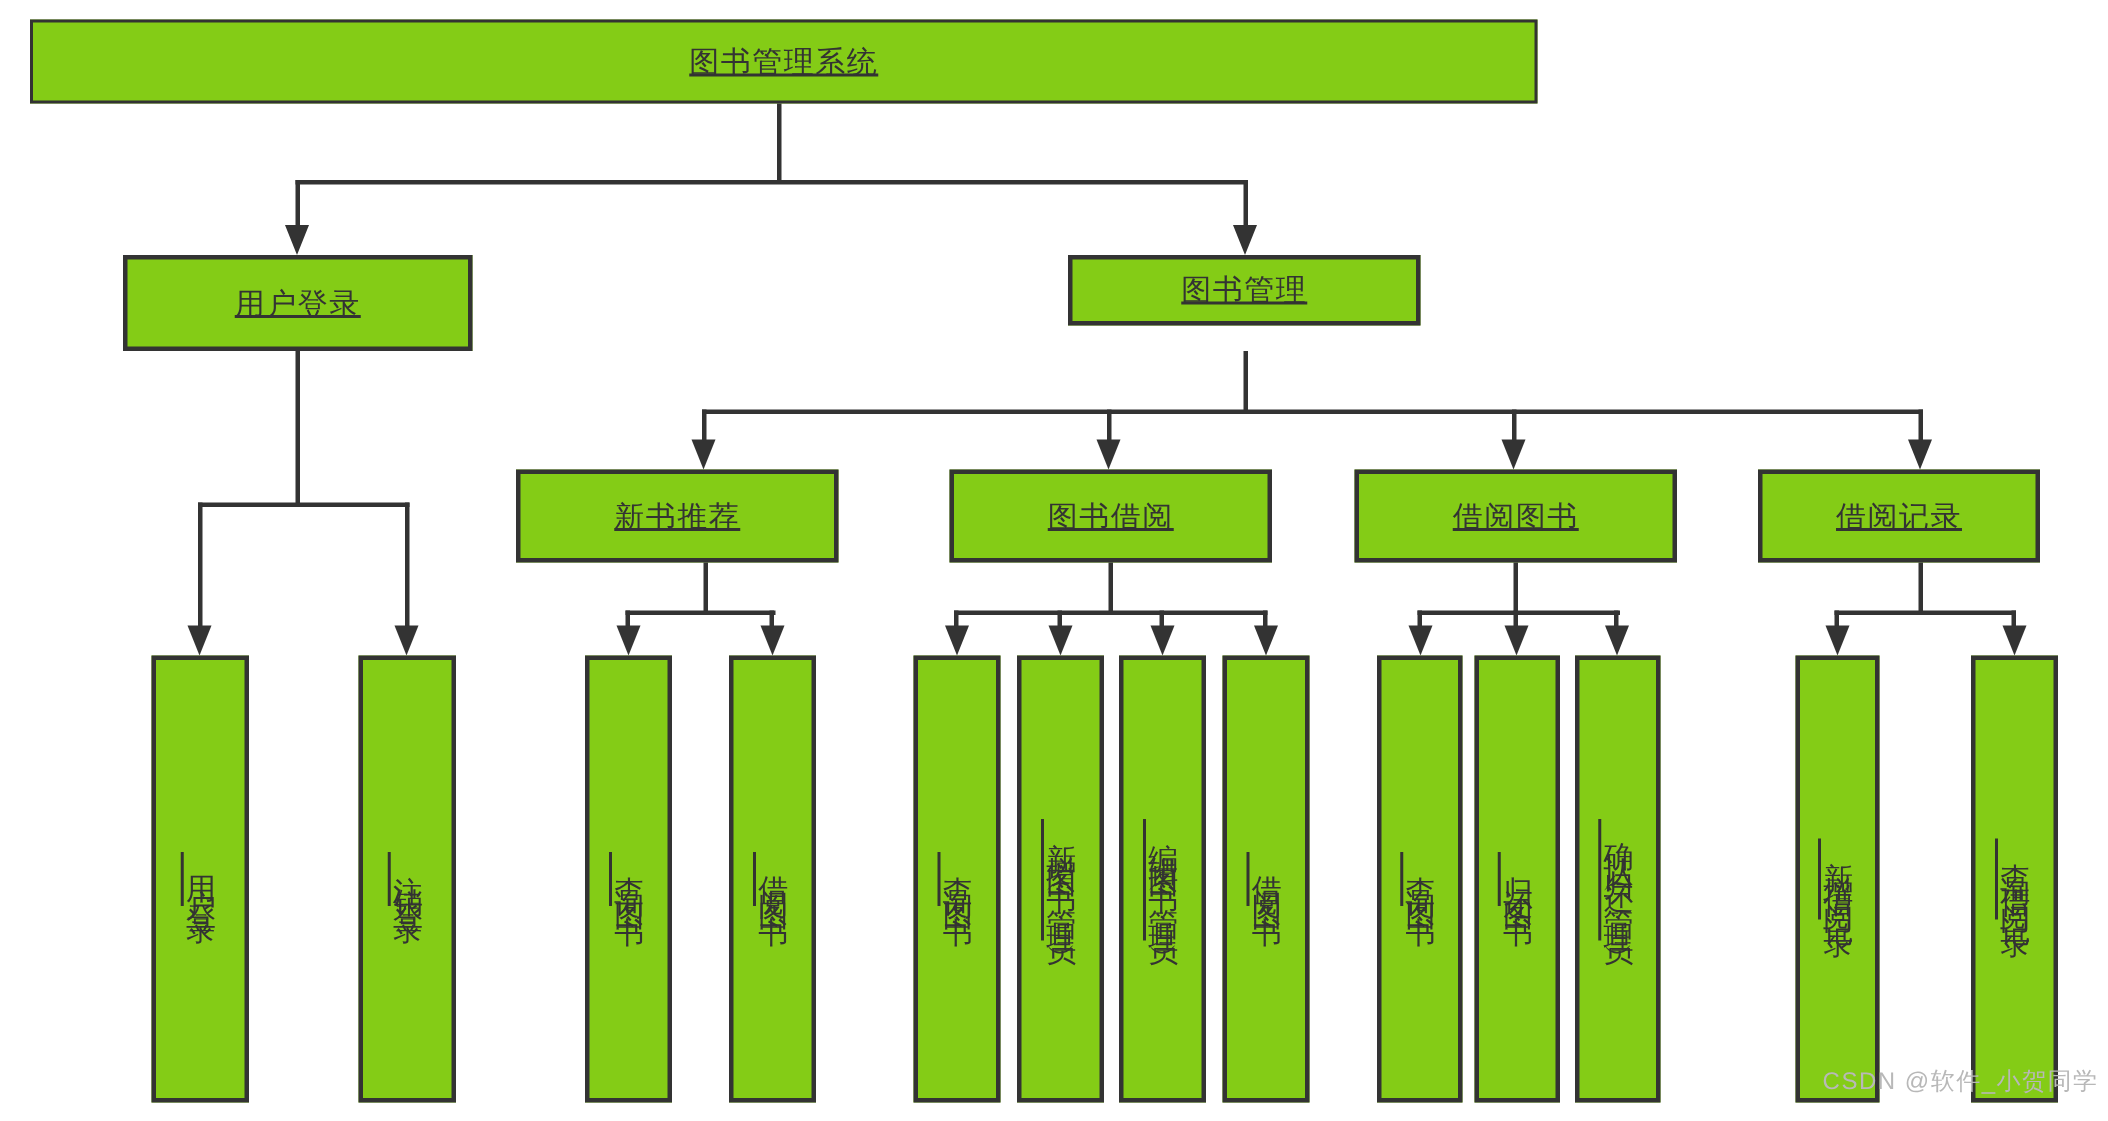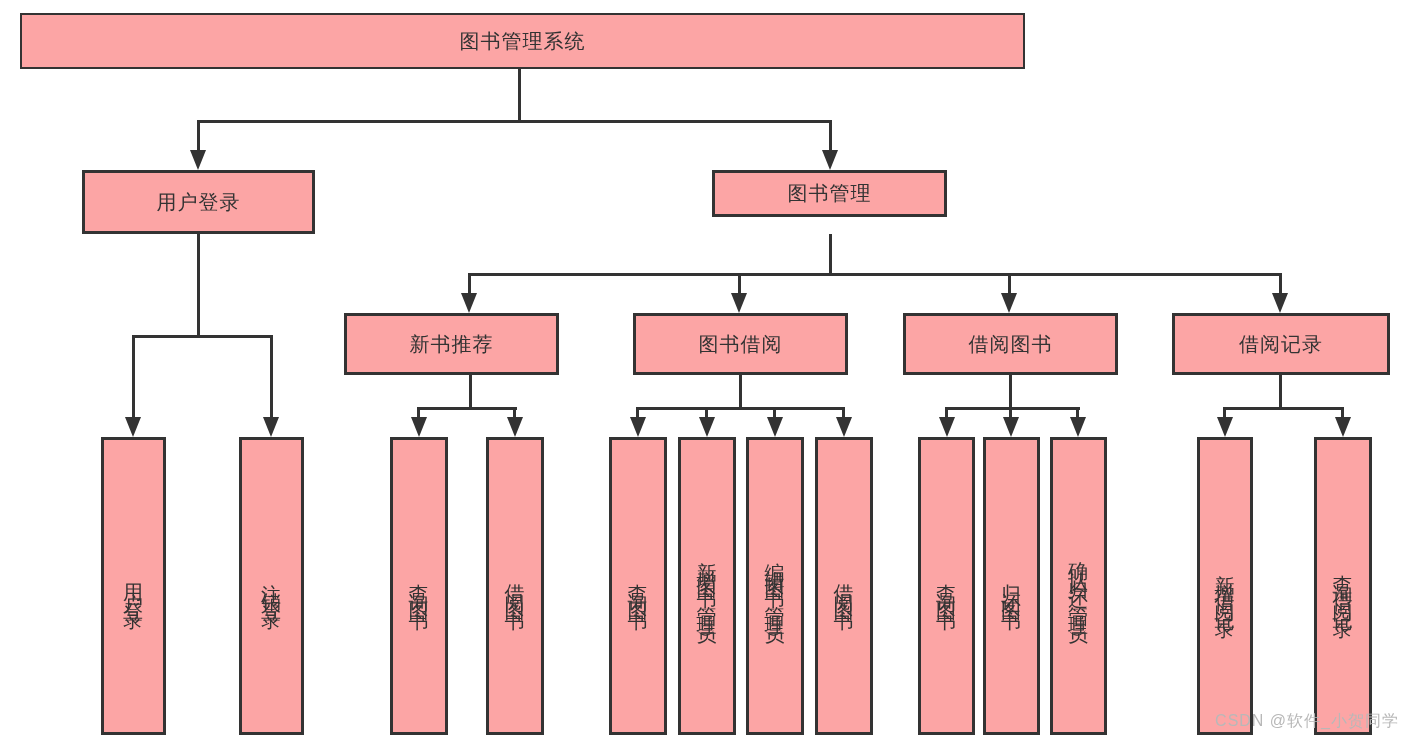--- a/index.html
+++ b/index.html
@@ -7,28 +7,29 @@
     position:relative;
     width:1405px;height:747px;
     background:#fff;
     font-family:"Liberation Sans","DejaVu Sans",sans-serif;
     color:var(--text,#333);
     overflow:hidden;
   }
   .box{
     position:absolute;
     box-sizing:border-box;
-    background:#fca5a5;
+    background:#84cc16;
     border:3px solid var(--line,#333);
     display:flex;
     align-items:center;
     justify-content:center;
     font-size:20px;
     letter-spacing:1px;
     color:var(--text,#333);
+    text-decoration:underline;
   }
   .root{border-width:2px;}
   .leaf{
     writing-mode:vertical-lr;
     text-orientation:mixed;
     letter-spacing:9px;
     font-size:20px;
     line-height:1;
   }
   .lv{position:absolute;width:3px;background:var(--line,#333);}
@@ -54,21 +55,21 @@
 <div id="canvas">
 
   <div class="box root" style="left:20px;top:13px;width:1005px;height:56px">图书管理系统</div>
 
   <div class="box" style="left:82px;top:170px;width:233px;height:64px">用户登录</div>
   <div class="box" style="left:712px;top:170px;width:235px;height:47px">图书管理</div>
 
   <div class="box" style="left:344px;top:313px;width:215px;height:62px">新书推荐</div>
   <div class="box" style="left:633px;top:313px;width:215px;height:62px">图书借阅</div>
   <div class="box" style="left:903px;top:313px;width:215px;height:62px">借阅图书</div>
-  <div class="box" style="left:1172px;top:313px;width:218px;height:62px">借阅记录</div>
+  <div class="box" style="left:1172px;top:313px;width:188px;height:62px">借阅记录</div>
 
   <div class="box leaf" style="left:101px;top:437px;width:65px;height:298px">用户登录</div>
   <div class="box leaf" style="left:239px;top:437px;width:65px;height:298px">注销登录</div>
 
   <div class="box leaf" style="left:390px;top:437px;width:58px;height:298px">查询图书</div>
   <div class="box leaf" style="left:486px;top:437px;width:58px;height:298px">借阅图书</div>
 
   <div class="box leaf" style="left:609px;top:437px;width:58px;height:298px">查询图书</div>
   <div class="box leaf" style="left:678px;top:437px;width:58px;height:298px">新增图书（管理员）</div>
   <div class="box leaf" style="left:746px;top:437px;width:58px;height:298px">编辑图书（管理员）</div>

